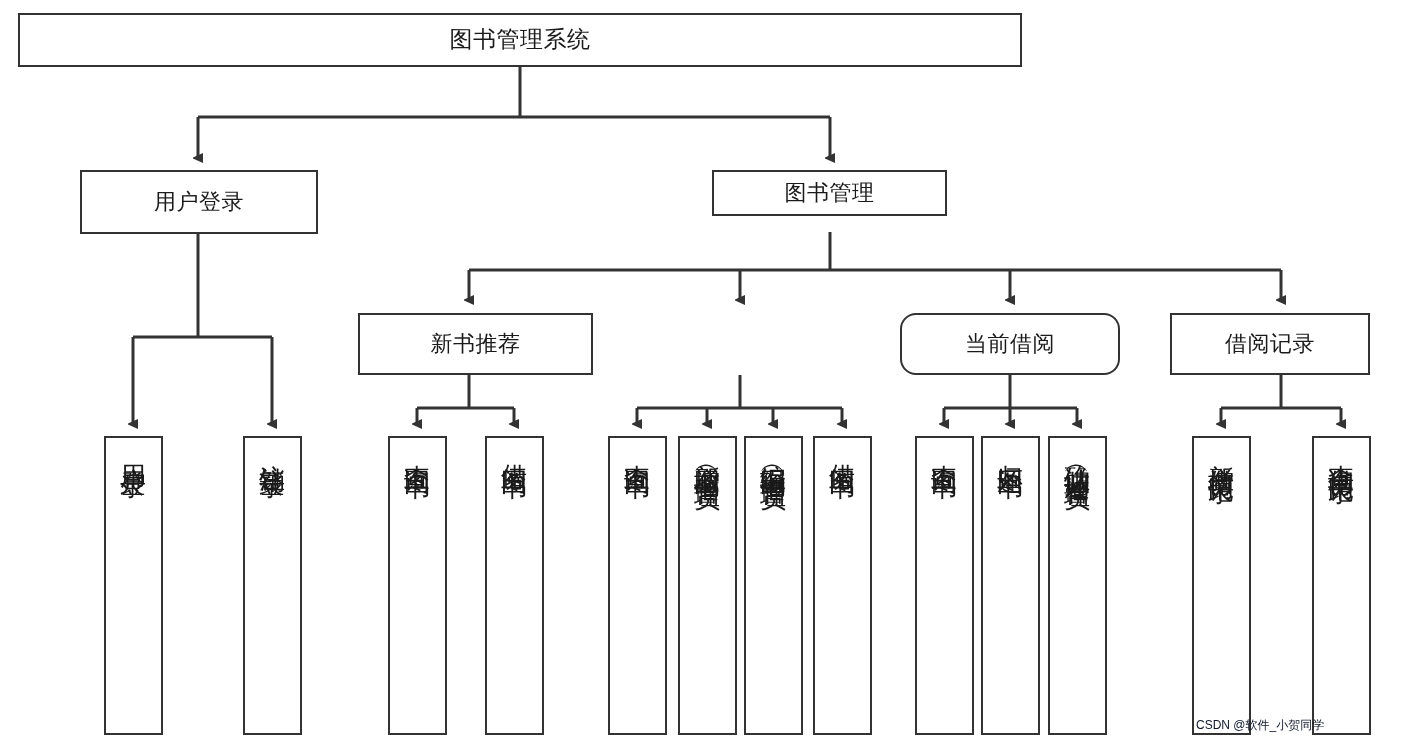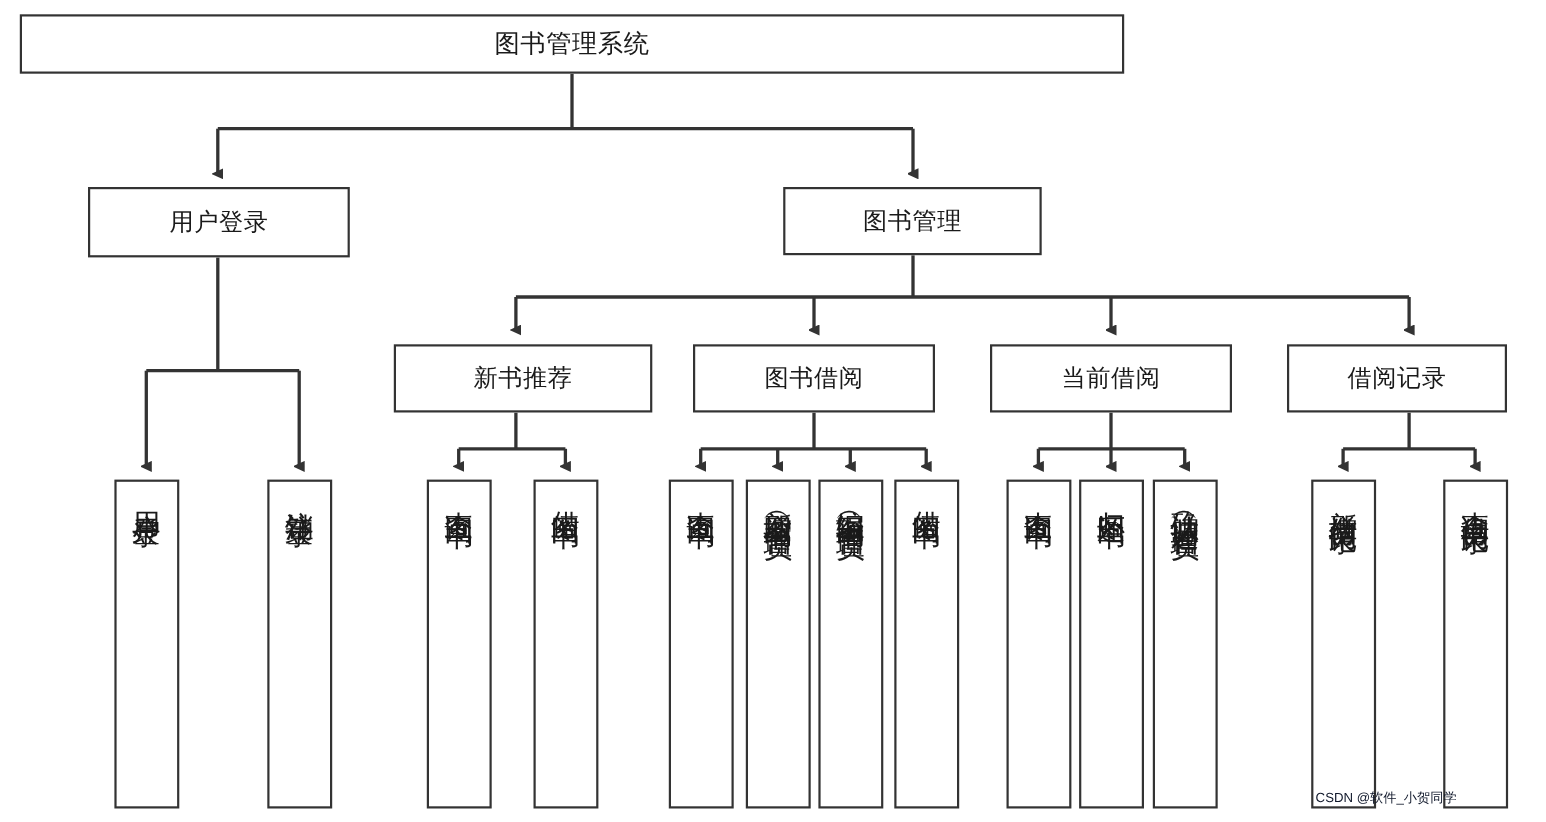--- a/index.html
+++ b/index.html
@@ -127,31 +127,28 @@
     </g>
   </svg>
 
   <div class="node horiz root" style="left:18px; top:13px; width:1004px; height:54px;font-family:Liberation Serif, serif;">
     <span class="label">图书管理系统</span>
   </div>
 
   <div class="node horiz" style="left:80px; top:170px; width:238px; height:64px;">
     <span class="label">用户登录</span>
   </div>
-  <div class="node horiz" style="left:712px; top:170px; width:235px; height:62px;">
+  <div class="node horiz" style="left:712px; top:170px; width:235px; height:46px;">
     <span class="label">图书管理</span>
   </div>
 
   <div class="node horiz" style="left:358px; top:313px; width:235px; height:62px;">
     <span class="label">新书推荐</span>
   </div>
-  <div class="node horiz" style="left:630px; top:313px; width:220px; height:62px;">
-    <span class="label">图书借阅</span>
-  </div>
-  <div class="node horiz" style="left:900px; top:313px; width:220px; height:62px;">
+  <div class="node horiz" style="left:900px; top:313px; width:220px; height:62px;border-radius:16px;">
     <span class="label">当前借阅</span>
   </div>
   <div class="node horiz" style="left:1170px; top:313px; width:200px; height:62px;">
     <span class="label">借阅记录</span>
   </div>
 
   <div class="node vert" style="left:104px; top:436px; width:59px; height:299px;">
     <span class="label">用户登录</span>
   </div>
   <div class="node vert" style="left:243px; top:436px; width:59px; height:299px;">

